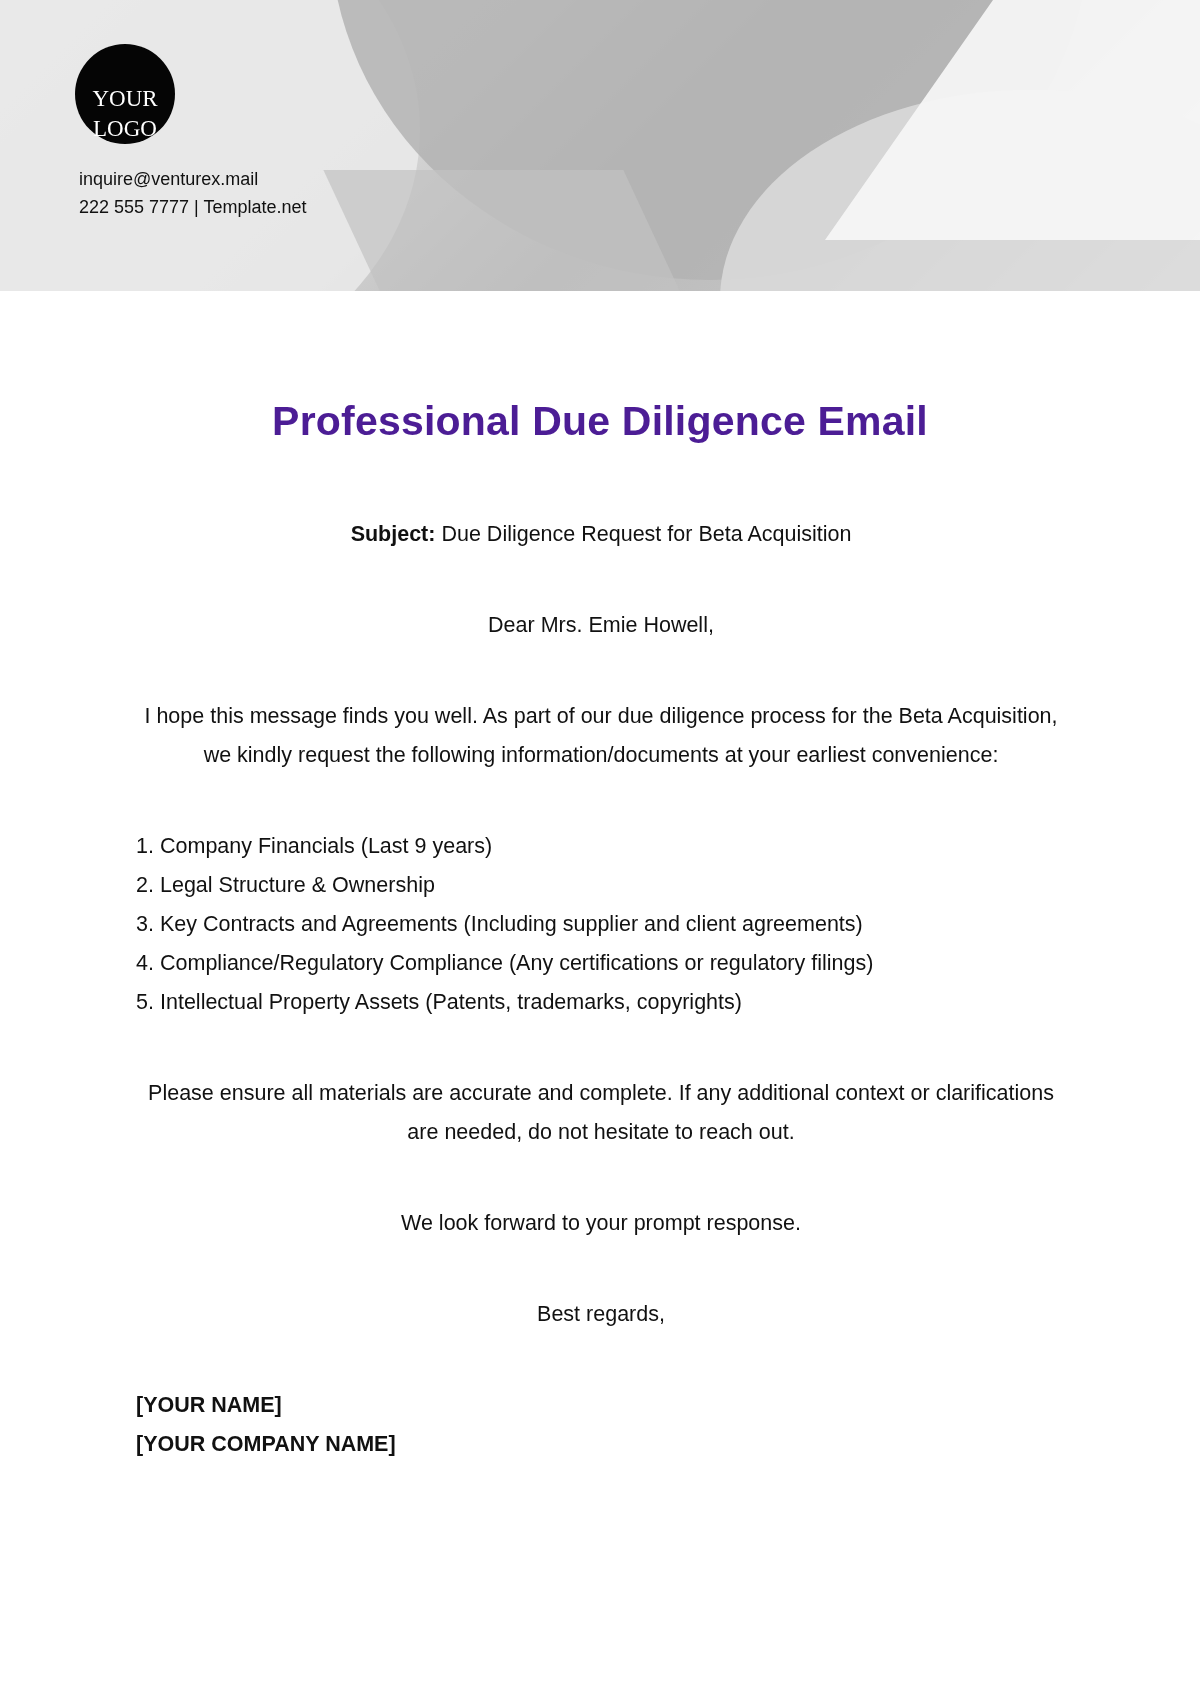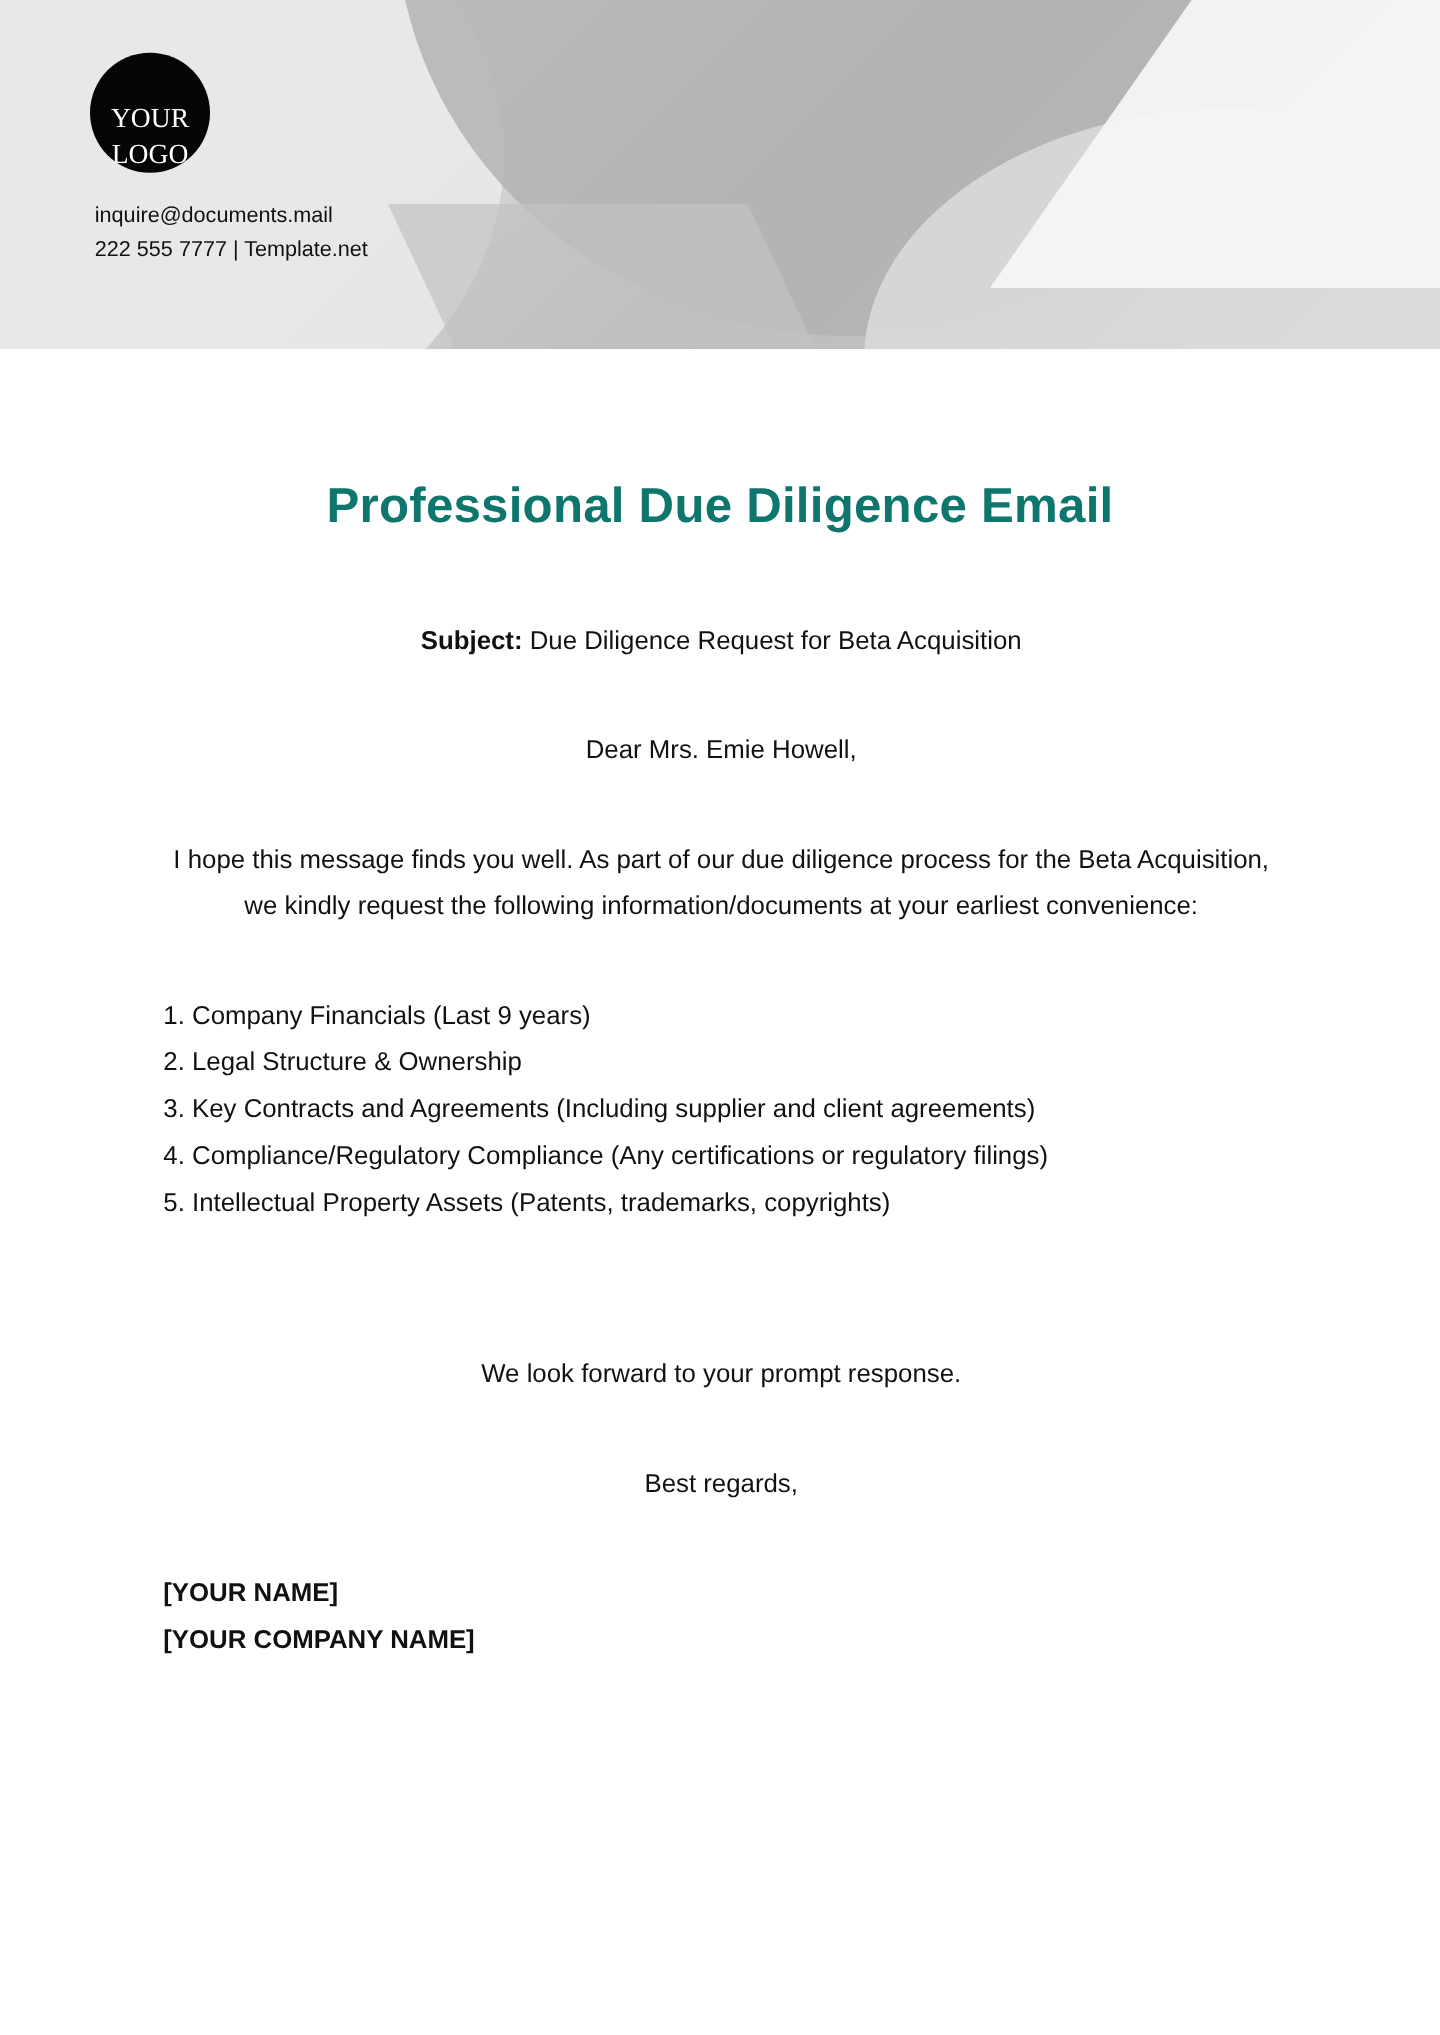--- a/index.html
+++ b/index.html
@@ -14,21 +14,21 @@
   .s4 { left: 930px; top: -60px; width: 420px; height: 300px; background: #f6f6f6; transform: skewX(-35deg); opacity: 0.95; }
   .s6 { left: 370px; top: 170px; width: 300px; height: 200px; background: #c2c2c2; transform: skewX(25deg); opacity: 0.7; }
   .header-bottom { position: absolute; left: 0; top: 291px; width: 1200px; height: 1px; background: #ffffff; }
 
   .logo { position: absolute; left: 75px; top: 44px; width: 100px; height: 100px; border-radius: 50%; background: #050505;
           display: flex; flex-direction: column; align-items: center; justify-content: flex-end;
           font-family: "Liberation Serif", serif; color: #ffffff; font-size: 23px; line-height: 30px; }
   .contact { position: absolute; left: 79px; top: 165px; font-size: 18px; line-height: 28px; color: #111111; }
 
   .title { position: absolute; left: 0; top: 398px; width: 1200px; text-align: center; font-weight: 700; font-size: 41px;
-           color: #0f766e; letter-spacing: 0.2px; }
+           color: #4c1d95; letter-spacing: 0.2px; }
   .body { position: absolute; left: 136px; top: 515px; width: 930px; font-size: 21.5px; color: #111111; }
   .p { margin: 0; line-height: 39px; text-align: center; }
   .gap { height: 52px; }
   .subject-label { font-weight: 700; }
   ol { margin: 0; padding: 0 0 0 24px; line-height: 39px; }
   .sig { font-weight: 700; line-height: 39px; }
 </style>
 </head>
 <body>
 
@@ -38,21 +38,21 @@
   <div class="shape s6"></div>
   <div class="shape s2"></div>
   <div class="shape s4"></div>
 
   <div class="logo">
     <span>YOUR</span>
     <span>LOGO</span>
   </div>
 
   <div class="contact">
-    <div>inquire@documents.mail</div>
+    <div>inquire@venturex.mail</div>
     <div>222 555 7777 | Template.net</div>
   </div>
 </div>
 <div class="header-bottom"></div>
 
 <h1 class="title" style="margin:0;">Professional Due Diligence Email</h1>
 
 <div class="body">
   <p class="p">
     <span class="subject-label">Subject:</span>
@@ -64,20 +64,21 @@
   <p class="p">I hope this message finds you well. As part of our due diligence process for the Beta Acquisition, we kindly request the following information/documents at your earliest convenience:</p>
   <div class="gap"></div>
   <ol>
     <li>Company Financials (Last 9 years)</li>
     <li>Legal Structure &amp; Ownership</li>
     <li>Key Contracts and Agreements (Including supplier and client agreements)</li>
     <li>Compliance/Regulatory Compliance (Any certifications or regulatory filings)</li>
     <li>Intellectual Property Assets (Patents, trademarks, copyrights)</li>
   </ol>
   <div class="gap"></div>
+  <p class="p">Please ensure all materials are accurate and complete. If any additional context or clarifications are needed, do not hesitate to reach out.</p>
   <div class="gap"></div>
   <p class="p">We look forward to your prompt response.</p>
   <div class="gap"></div>
   <p class="p">Best regards,</p>
   <div class="gap"></div>
   <div class="sig">[YOUR NAME]</div>
   <div class="sig">[YOUR COMPANY NAME]</div>
 </div>
 
 </body></html>

